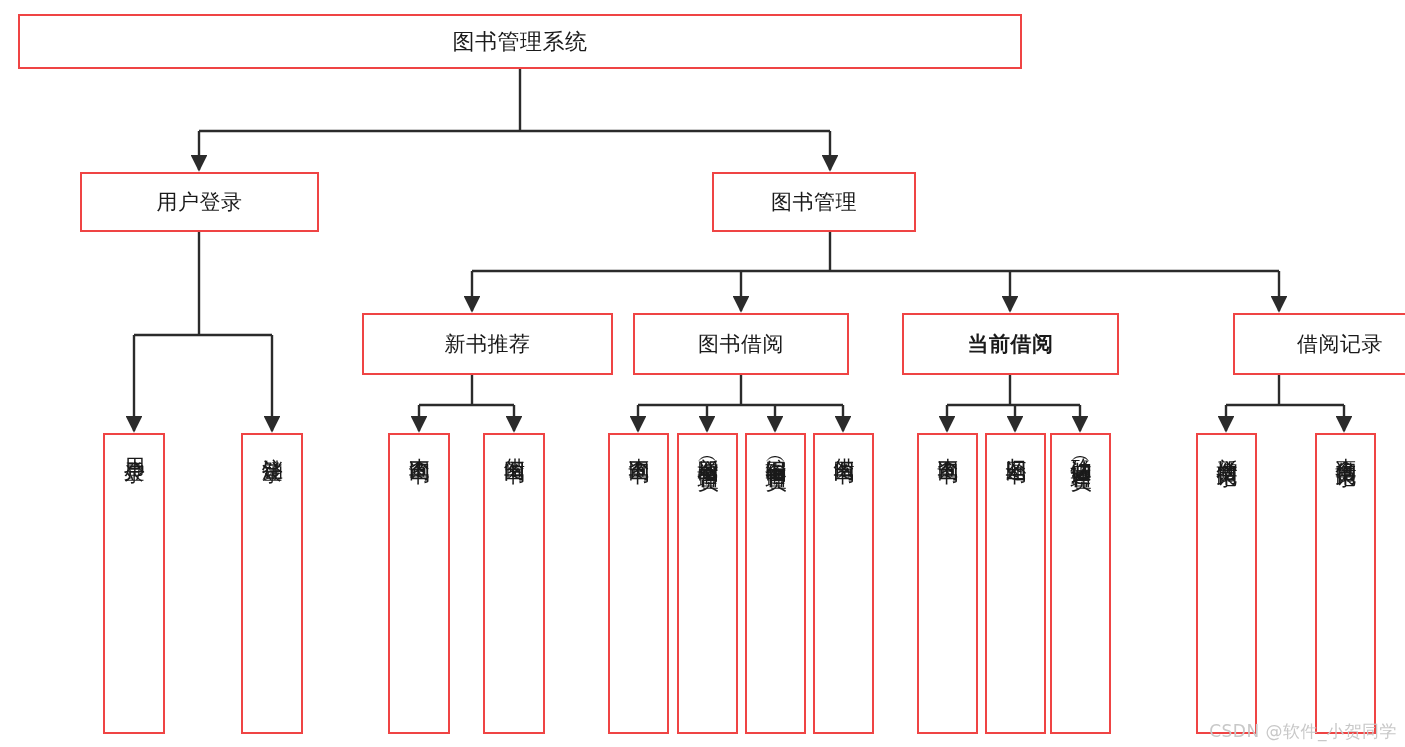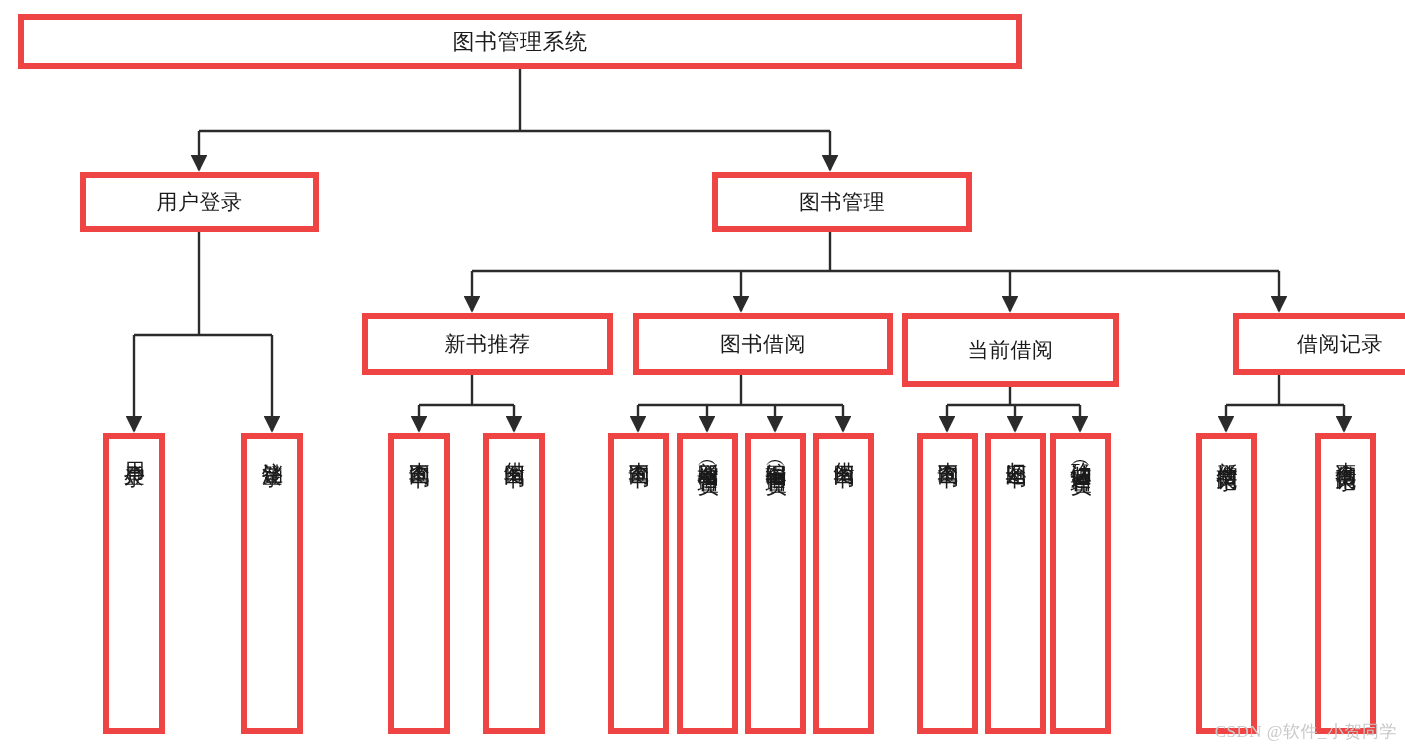--- a/index.html
+++ b/index.html
@@ -21,21 +21,21 @@
     position: absolute;
     left: 0;
     top: 0;
     width: 1405px;
     height: 747px;
     pointer-events: none;
   }
   .node {
     position: absolute;
     box-sizing: border-box;
-    border: 6px solid #ef4444;
+    border: 2px solid #ef4444;
     background: #ffffff;
     display: flex;
     align-items: center;
     justify-content: center;
     color: #1a1a1a;
   }
   .node .lbl {
     display: block;
     line-height: 1.18;
     letter-spacing: 0.5px;
@@ -63,21 +63,20 @@
     white-space: nowrap;
   }
   .watermark {
     position: absolute;
     right: 8px;
     bottom: 4px;
     font-size: 17px;
     color: #c8c8c8;
     white-space: nowrap;
     letter-spacing: 0.5px;
-    font-family: Liberation Serif, serif;
   }
 </style>
 </head>
 <body>
 
 <div id="canvas">
 
   <svg id="wires" viewBox="0 0 1405 747" xmlns="http://www.w3.org/2000/svg">
     <defs>
       <marker id="arrow" viewBox="0 0 10 10" refX="9" refY="5" markerWidth="7" markerHeight="7" orient="auto-start-reverse">
@@ -129,33 +128,33 @@
   </svg>
 
   <div class="node horiz root" style="left:18px; top:14px; width:1004px; height:55px;">
     <span class="lbl">图书管理系统</span>
   </div>
 
   <div class="node horiz" style="left:80px; top:172px; width:239px; height:60px;">
     <span class="lbl">用户登录</span>
   </div>
 
-  <div class="node horiz" style="left:712px; top:172px; width:260px; height:60px;text-align:center;">
+  <div class="node horiz" style="left:712px; top:172px; width:204px; height:60px;text-align:center;">
     <span class="lbl">图书管理</span>
   </div>
 
   <div class="node horiz" style="left:362px; top:313px; width:251px; height:62px;">
     <span class="lbl">新书推荐</span>
   </div>
 
-  <div class="node horiz" style="left:633px; top:313px; width:260px; height:62px;">
+  <div class="node horiz" style="left:633px; top:313px; width:216px; height:62px;">
     <span class="lbl">图书借阅</span>
   </div>
 
-  <div class="node horiz" style="left:902px; top:313px; width:217px; height:74px;">
+  <div class="node horiz" style="left:902px; top:313px; width:217px; height:62px;font-weight:bold;">
     <span class="lbl">当前借阅</span>
   </div>
 
   <div class="node horiz" style="left:1233px; top:313px; width:214px; height:62px;">
     <span class="lbl">借阅记录</span>
   </div>
 
   <div class="node vert" style="left:103px; top:433px; width:62px; height:301px;">
     <span class="lbl">用户登录</span>
   </div>

